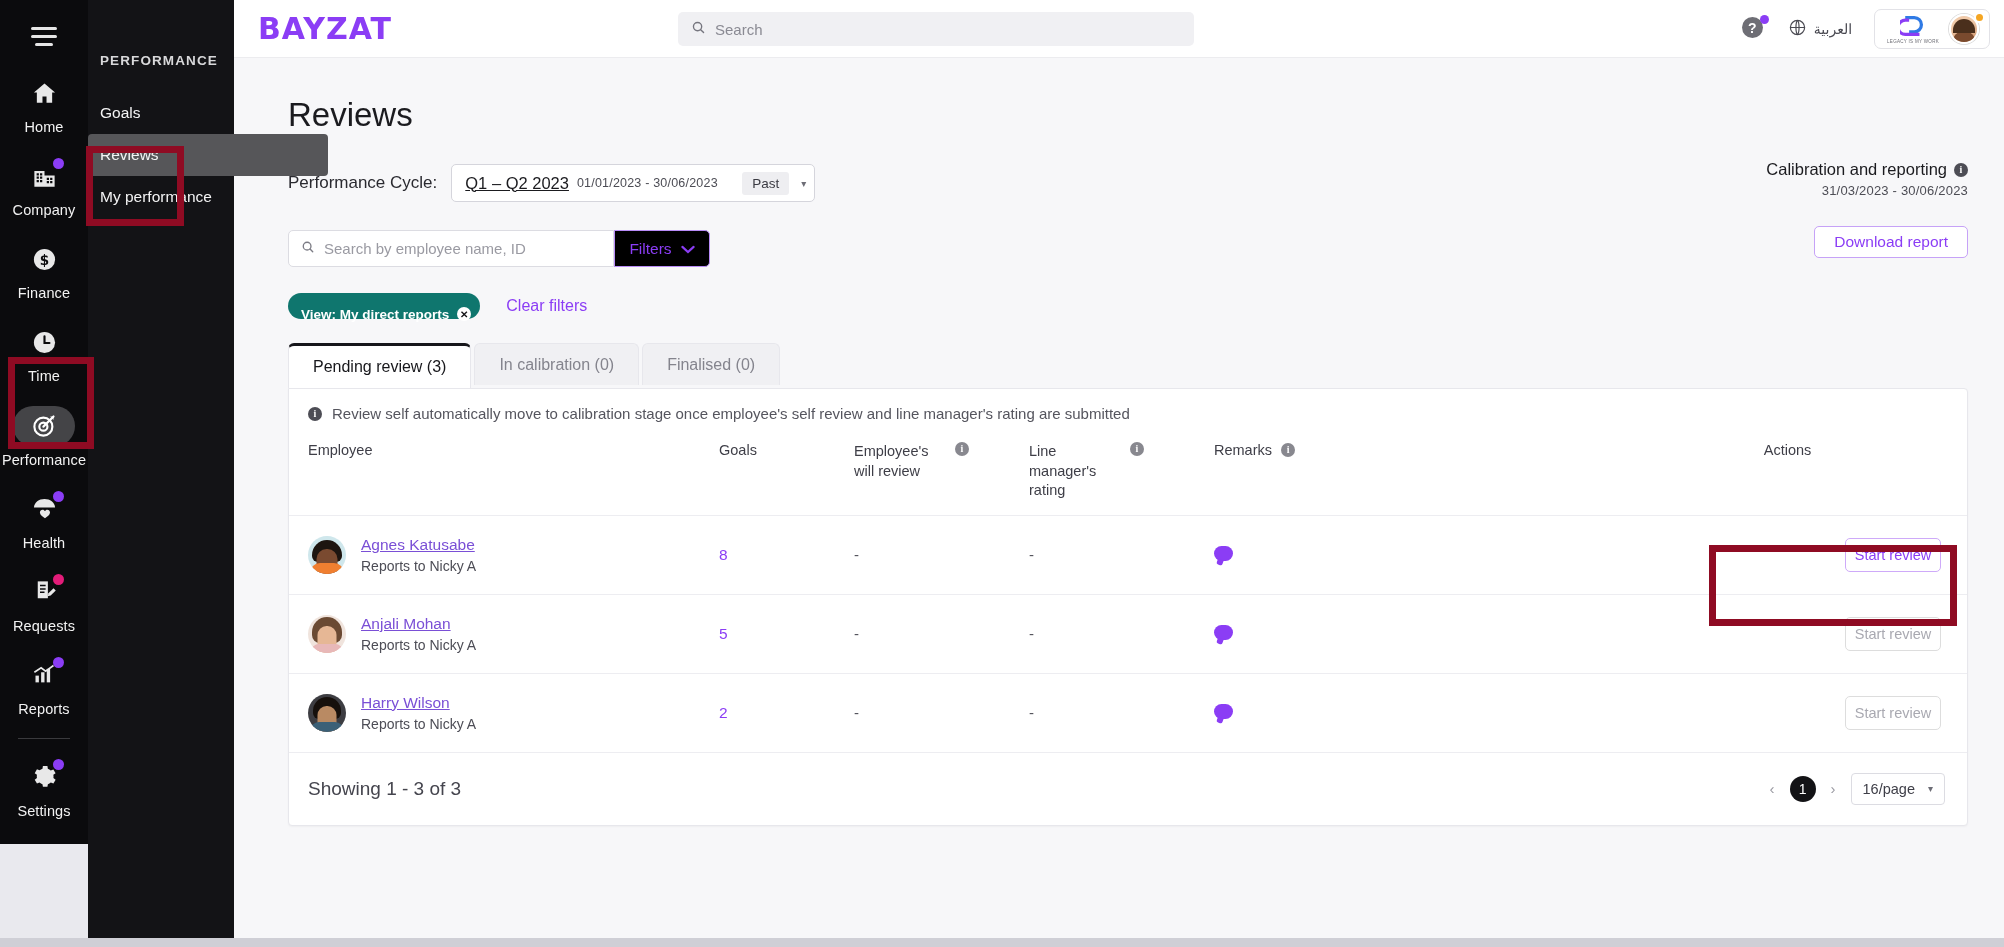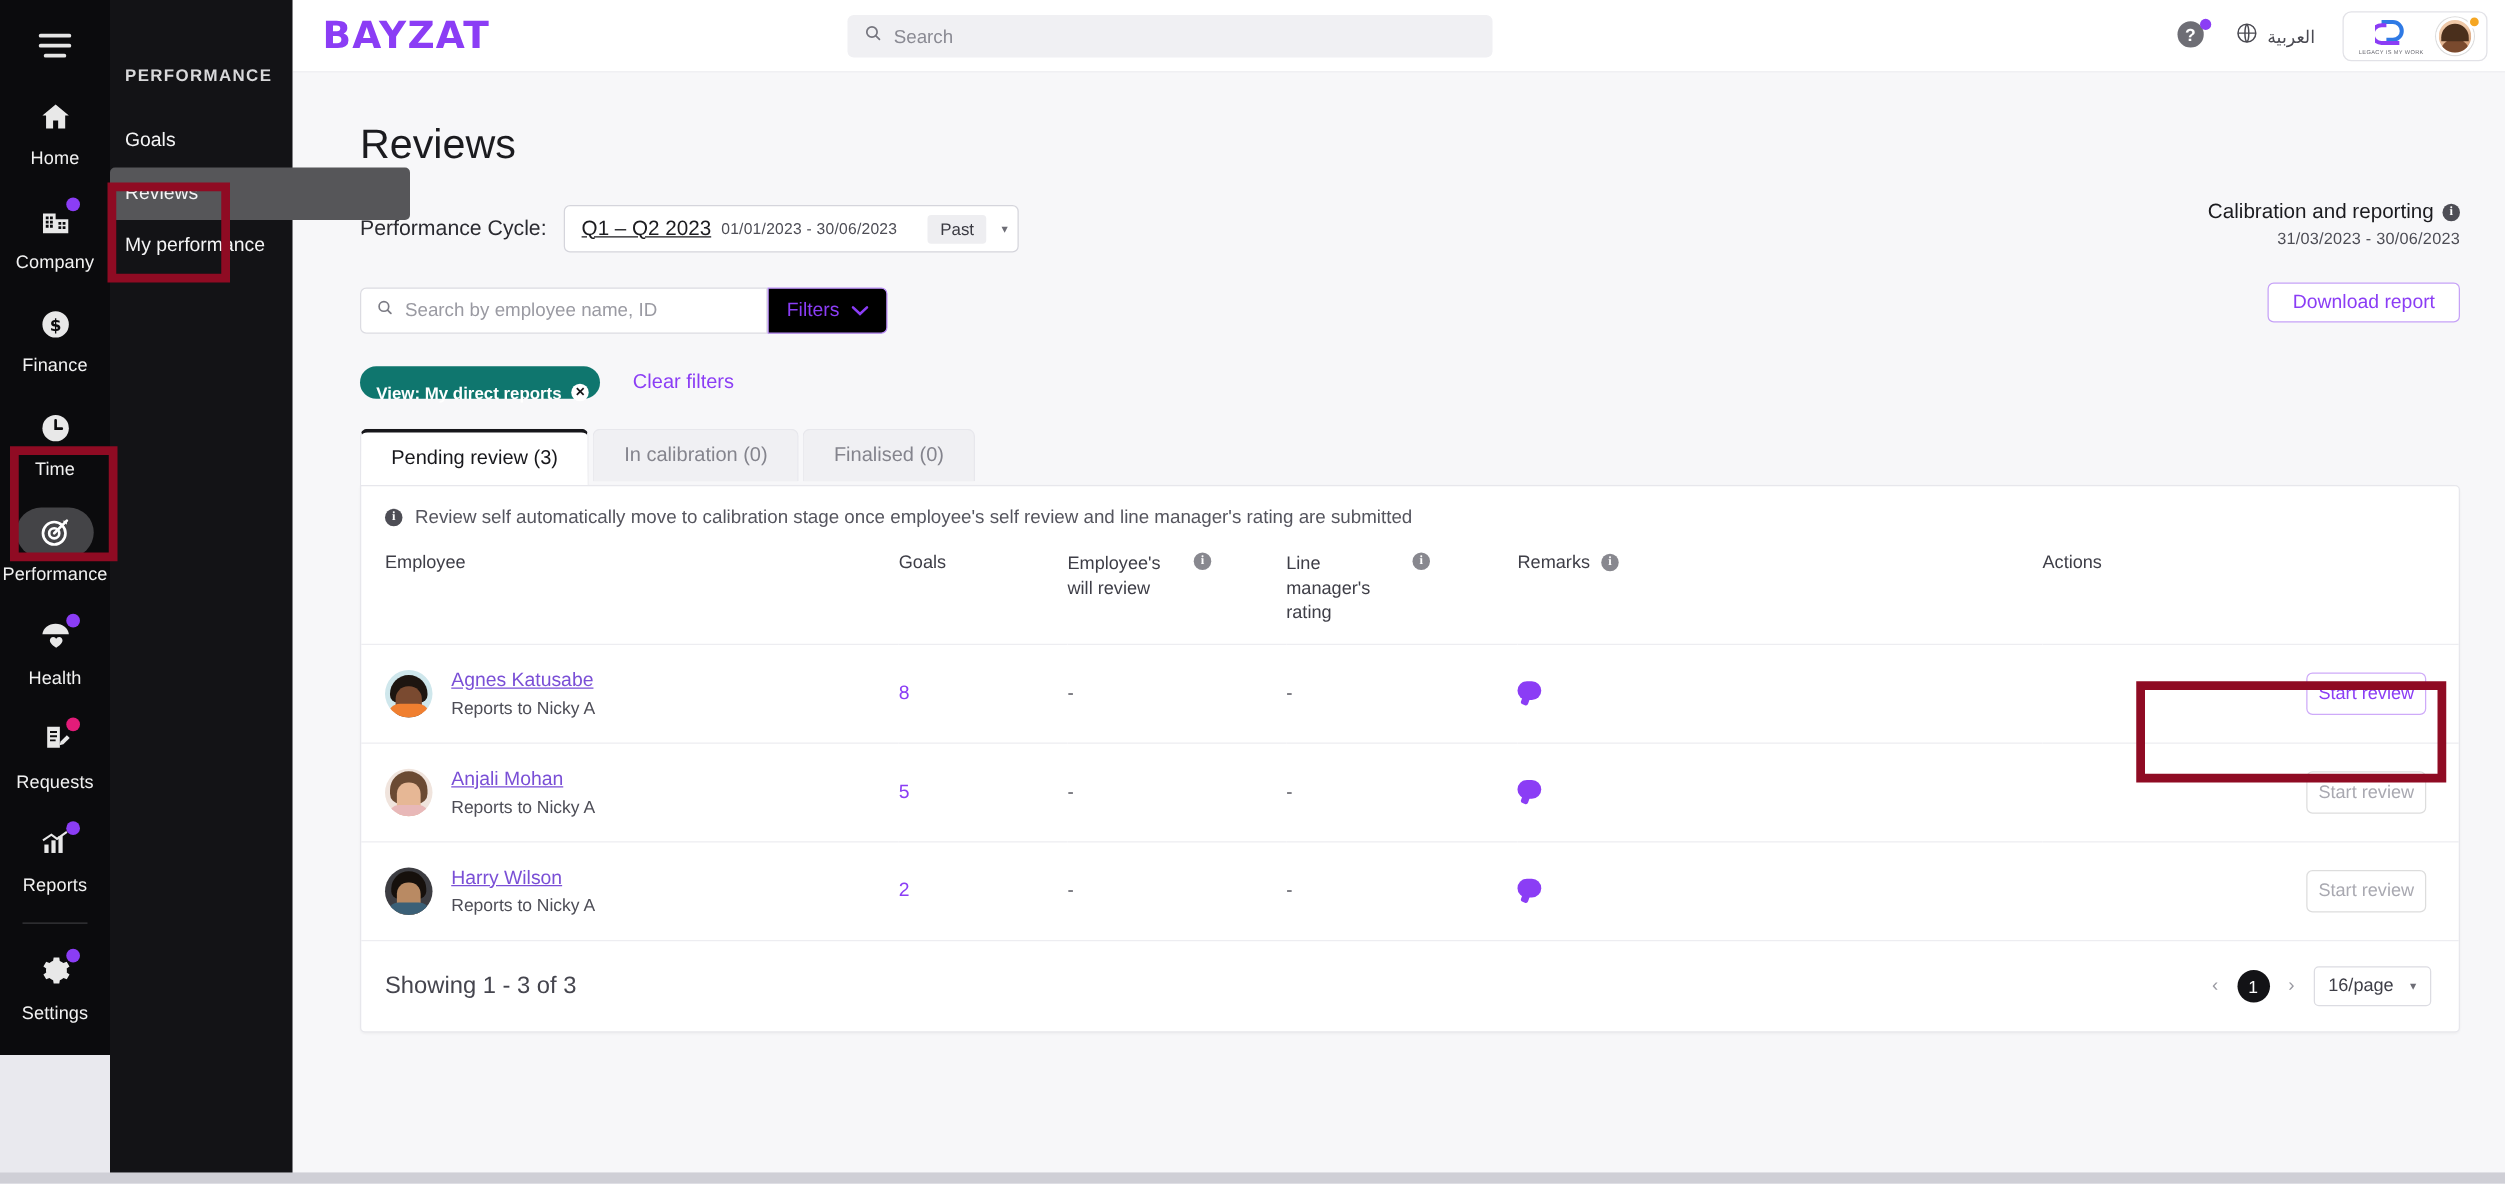--- a/index.html
+++ b/index.html
@@ -572,21 +572,21 @@
                   <span class="th-w">Line manager's rating</span>
                   <span class="info-dot light">i</span>
                 </div>
               </th>
               <th style="width:420px;">
                 <div class="th-inline" style="align-items:center;">
                   <span>Remarks</span>
                   <span class="info-dot light">i</span>
                 </div>
               </th>
-              <th style="text-align:left; padding-right:26px;">Actions</th>
+              <th style="text-align:center; padding-right:26px;">Actions</th>
             </tr>
           </thead>
           <tbody>
             <tr>
               <td class="emp-cell">
                 <div class="av a1">
                     <span class="sh"></span>
                   </div>
                 <div>
                   <div class="emp-name">Agnes Katusabe</div>

